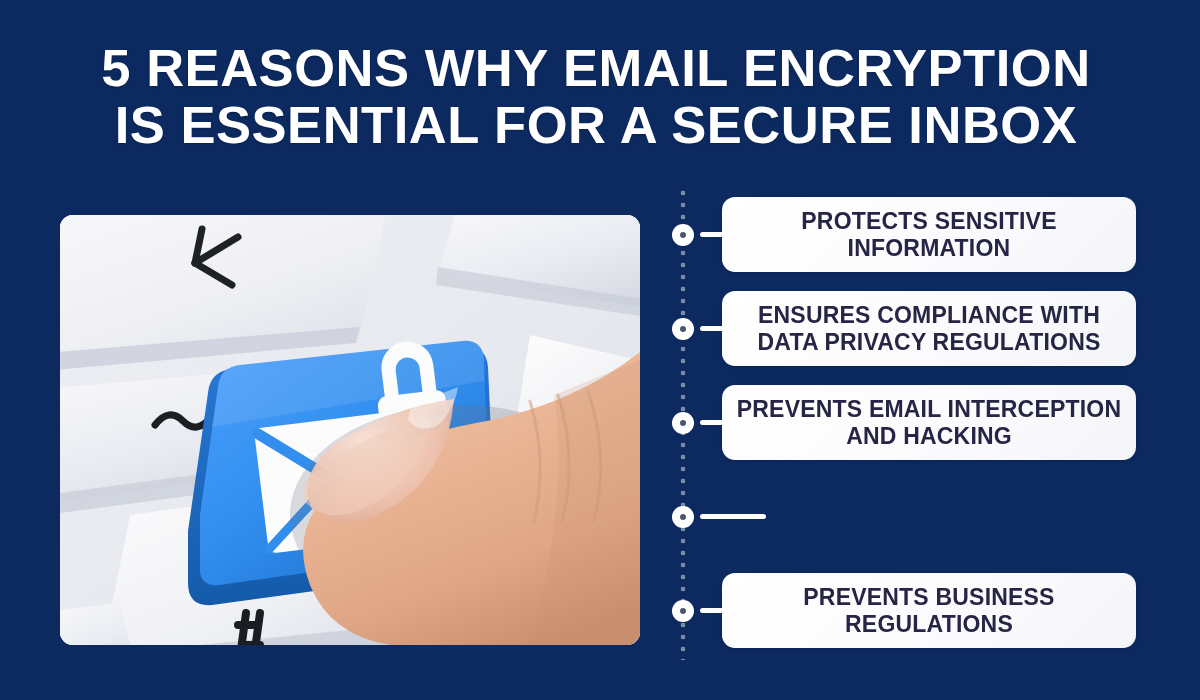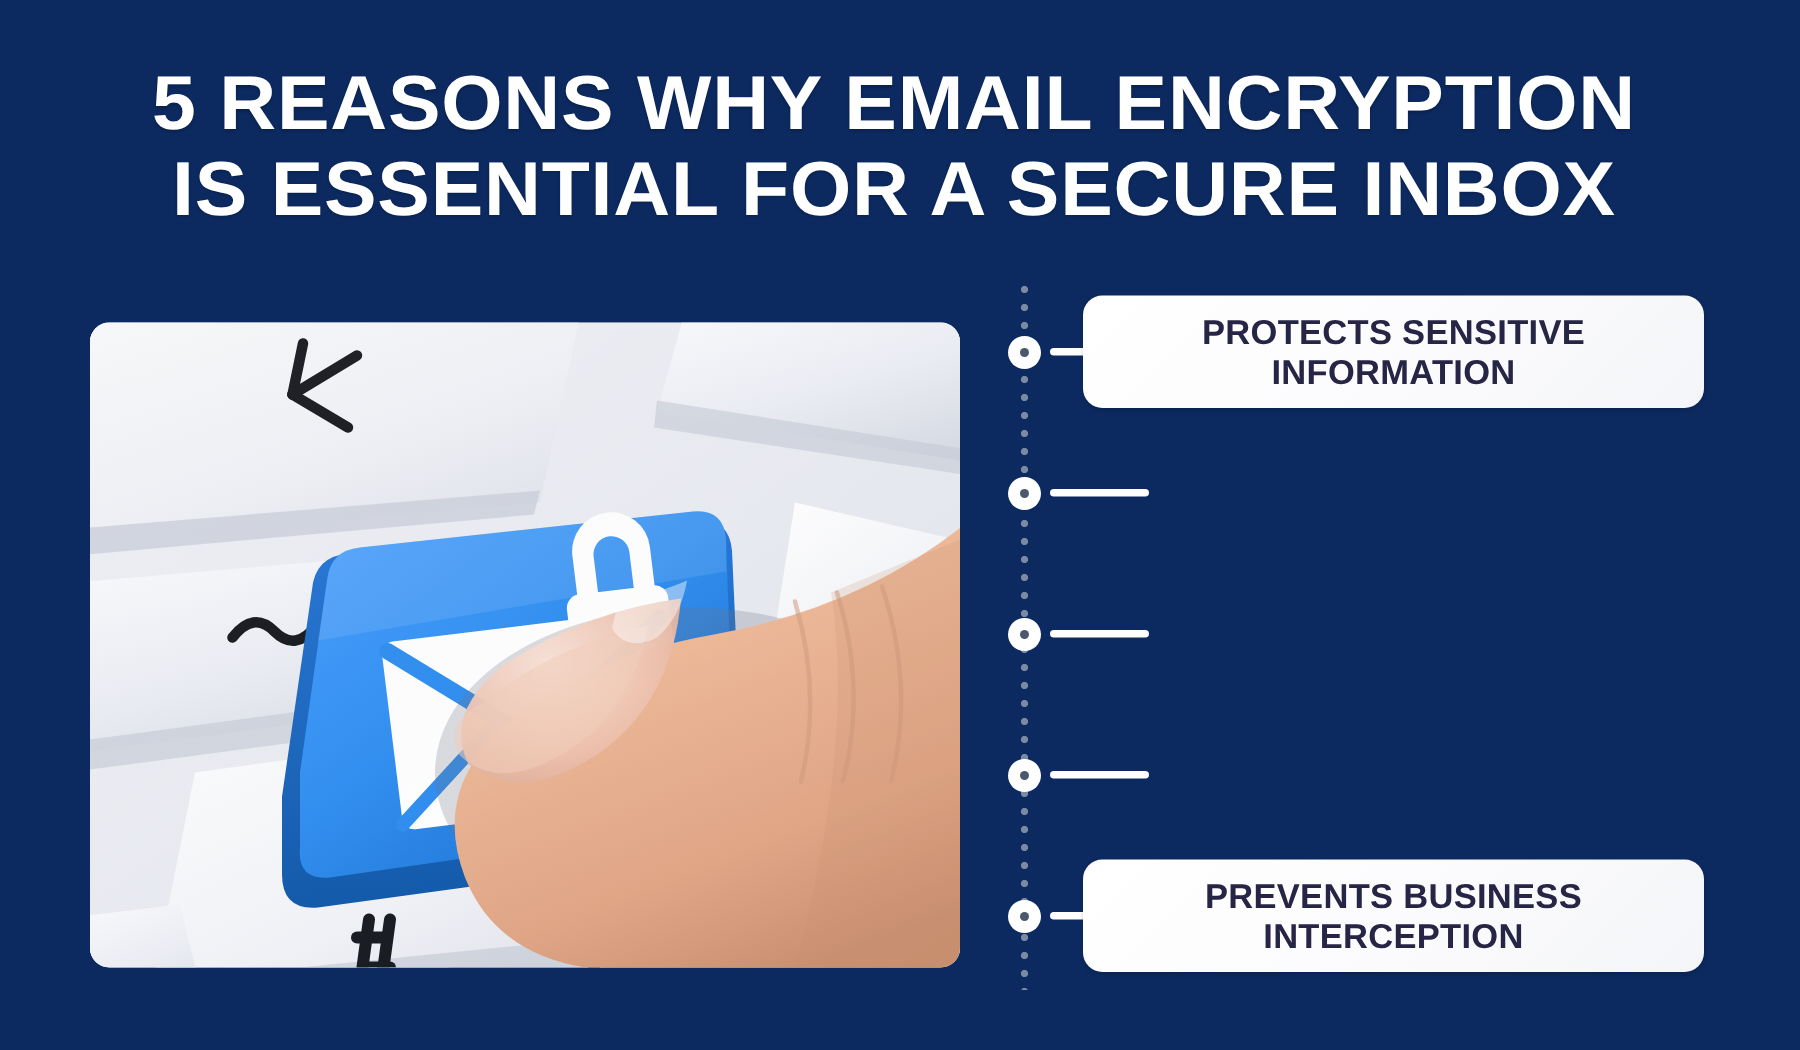--- a/index.html
+++ b/index.html
@@ -233,37 +233,43 @@
   <div class="card">
     <div class="card-text">PROTECTS SENSITIVE INFORMATION</div>
   </div>
 </div>
 
 <div class="row" style="top:291px">
   <div class="marker">
       <i></i>
     </div>
   <div class="connector"></div>
+  <div class="card">
+    <div class="card-text">ENSURES COMPLIANCE WITH DATA PRIVACY REGULATIONS</div>
+  </div>
 </div>
 
 <div class="row" style="top:385px">
   <div class="marker">
       <i></i>
     </div>
   <div class="connector"></div>
+  <div class="card">
+    <div class="card-text">PREVENTS EMAIL INTERCEPTION AND HACKING</div>
+  </div>
 </div>
 
 <div class="row" style="top:479px">
   <div class="marker">
       <i></i>
     </div>
   <div class="connector"></div>
 </div>
 
 <div class="row" style="top:573px">
   <div class="marker">
       <i></i>
     </div>
   <div class="connector"></div>
   <div class="card">
-    <div class="card-text">PREVENTS BUSINESS INTERCEPTION</div>
+    <div class="card-text">PREVENTS BUSINESS REGULATIONS</div>
   </div>
 </div>
 
 </body></html>

